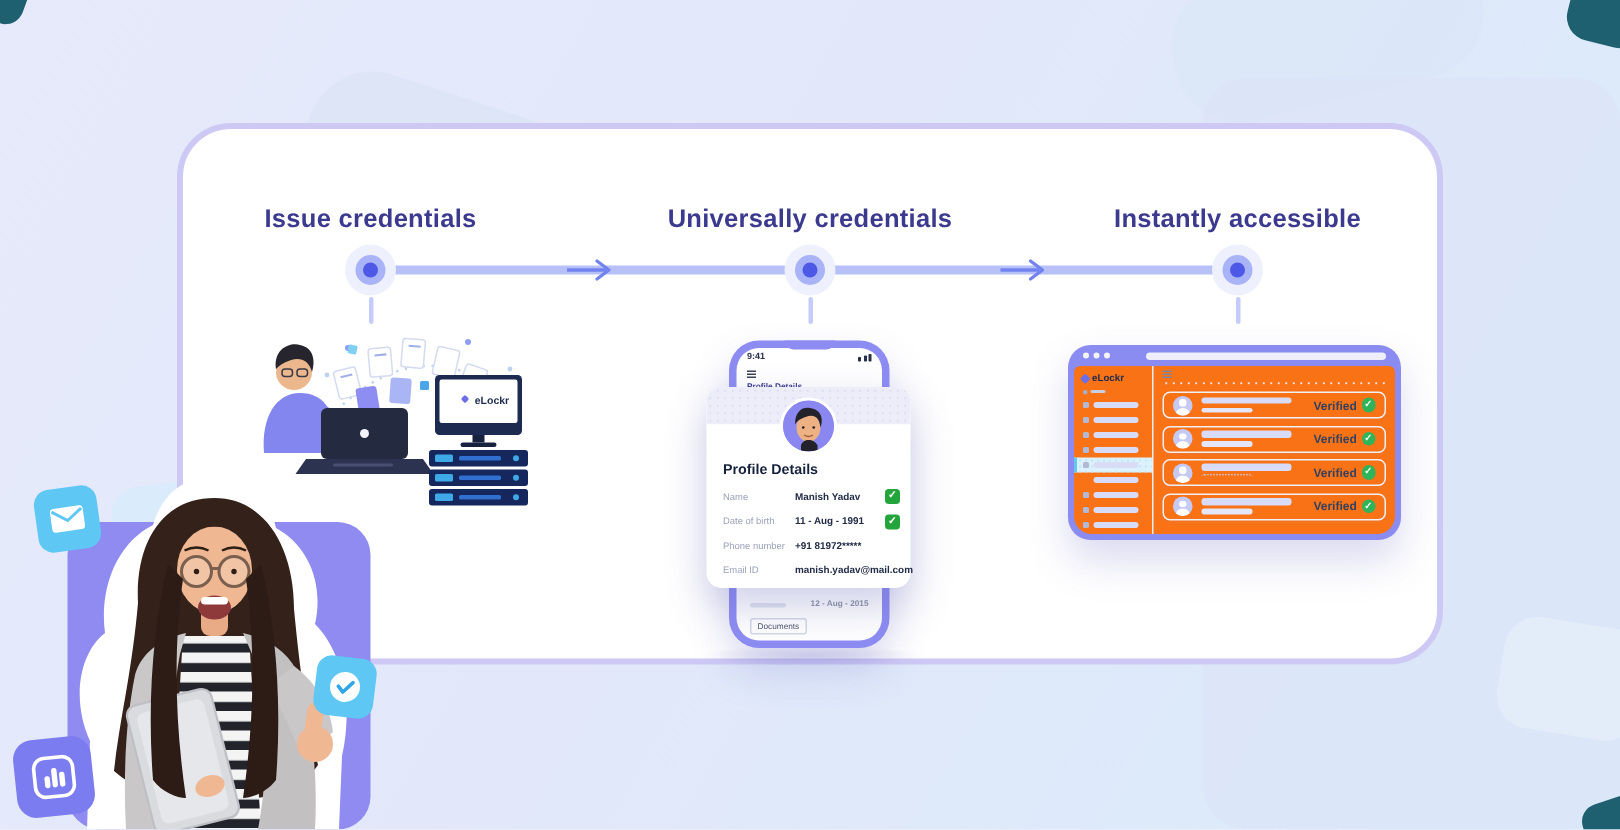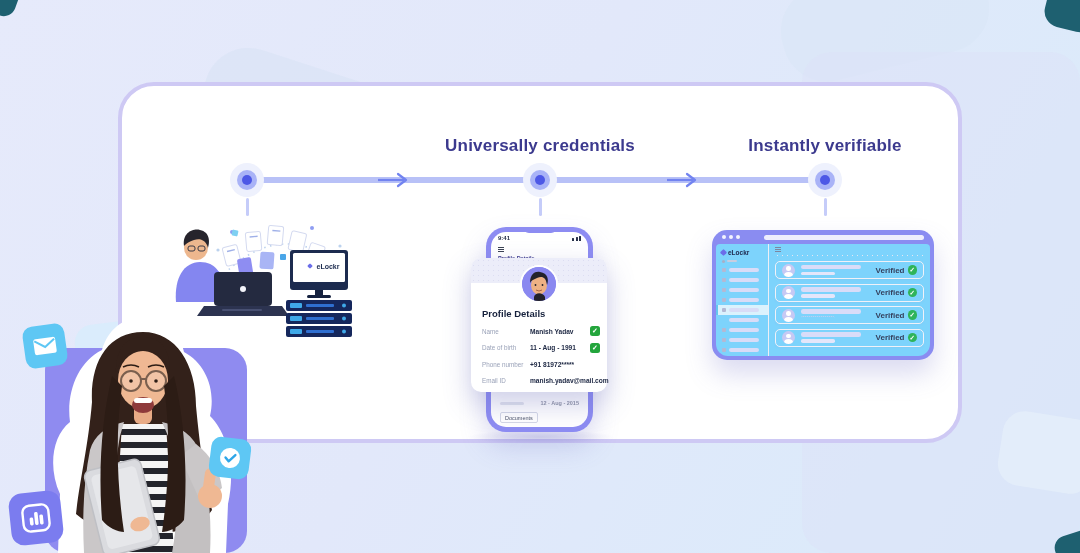--- a/index.html
+++ b/index.html
@@ -65,21 +65,21 @@
   .pcard-row .val{font-size:6.6px;font-weight:700;color:#222c47;flex:1;}
   .chk{flex:none;width:10px;height:10px;border-radius:2.5px;background:#23a53c;color:#fff;font-size:7px;line-height:10px;
     text-align:center;font-weight:700;}
 
   
   .browser{position:absolute;left:712px;top:230px;width:222px;height:130px;background:#8a8cf1;border-radius:15px;z-index:3;
     box-shadow:0 14px 26px rgba(110,110,200,.25);}
   .b-dots{position:absolute;left:10px;top:5px;display:flex;gap:3px;}
   .b-dots i{width:4px;height:4px;border-radius:50%;background:rgba(255,255,255,.9);}
   .b-urlbar{position:absolute;left:52px;top:5px;width:160px;height:5px;border-radius:2.5px;background:rgba(255,255,255,.85);}
-  .b-window{position:absolute;left:4px;top:14px;width:214px;height:112px;background:#7dd3fc;border-radius:4px 4px 12px 12px;
+  .b-window{position:absolute;left:4px;top:14px;width:214px;height:112px;background:#f97316;border-radius:4px 4px 12px 12px;
     display:flex;overflow:hidden;}
   .b-sidebar{width:53px;flex:none;border-right:1px solid #edeff6;padding-top:3px;box-sizing:border-box;}
   .b-logo{display:flex;align-items:center;gap:2px;padding-left:5px;height:10px;}
   .b-logo-icon{width:5px;height:5px;background:#6b6ee9;border-radius:1px;transform:rotate(45deg);}
   .b-logo-text{font-size:6.5px;font-weight:800;color:#202b50;}
   .b-home{display:flex;align-items:center;gap:2px;padding-left:6px;height:8px;}
   .b-mini-ico{width:3px;height:3px;border-radius:50%;background:#a9afc6;}
   .b-mini-dash{width:10px;height:2.5px;border-radius:1px;background:#c9cde0;}
   .b-menu-item{display:flex;align-items:center;gap:3px;padding-left:6px;height:10px;}
   .b-menu-item .mdot{width:3.5px;height:3.5px;border-radius:1px;background:#b3b9d4;flex:none;}
@@ -116,22 +116,23 @@
 <div class="stage">
 
   <div class="shape sh1"></div>
   <div class="shape sh2"></div>
   <div class="shape sh3"></div>
   <div class="shape sh4"></div>
   <div class="shape sh5"></div>
 
   <div class="panel"></div>
 
+  <div class="step-label" style="left:247px">Issue credentials</div>
   <div class="step-label" style="left:540px">Universally credentials</div>
-  <div class="step-label" style="left:825px">Instantly verifiable</div>
+  <div class="step-label" style="left:825px">Instantly accessible</div>
 
   <div class="tl-line"></div>
   <svg class="tl-arrow" style="left:376px" width="36" height="18" viewBox="0 0 36 18">
     <line x1="2" y1="9" x2="28" y2="9" stroke="#7283f0" stroke-width="2.2"></line>
     <path d="M22 3 L30 9 L22 15" fill="none" stroke="#7283f0" stroke-width="2.2" stroke-linecap="round" stroke-linejoin="round"></path>
   </svg>
   <svg class="tl-arrow" style="left:665px" width="36" height="18" viewBox="0 0 36 18">
     <line x1="2" y1="9" x2="28" y2="9" stroke="#7283f0" stroke-width="2.2"></line>
     <path d="M22 3 L30 9 L22 15" fill="none" stroke="#7283f0" stroke-width="2.2" stroke-linecap="round" stroke-linejoin="round"></path>
   </svg>

